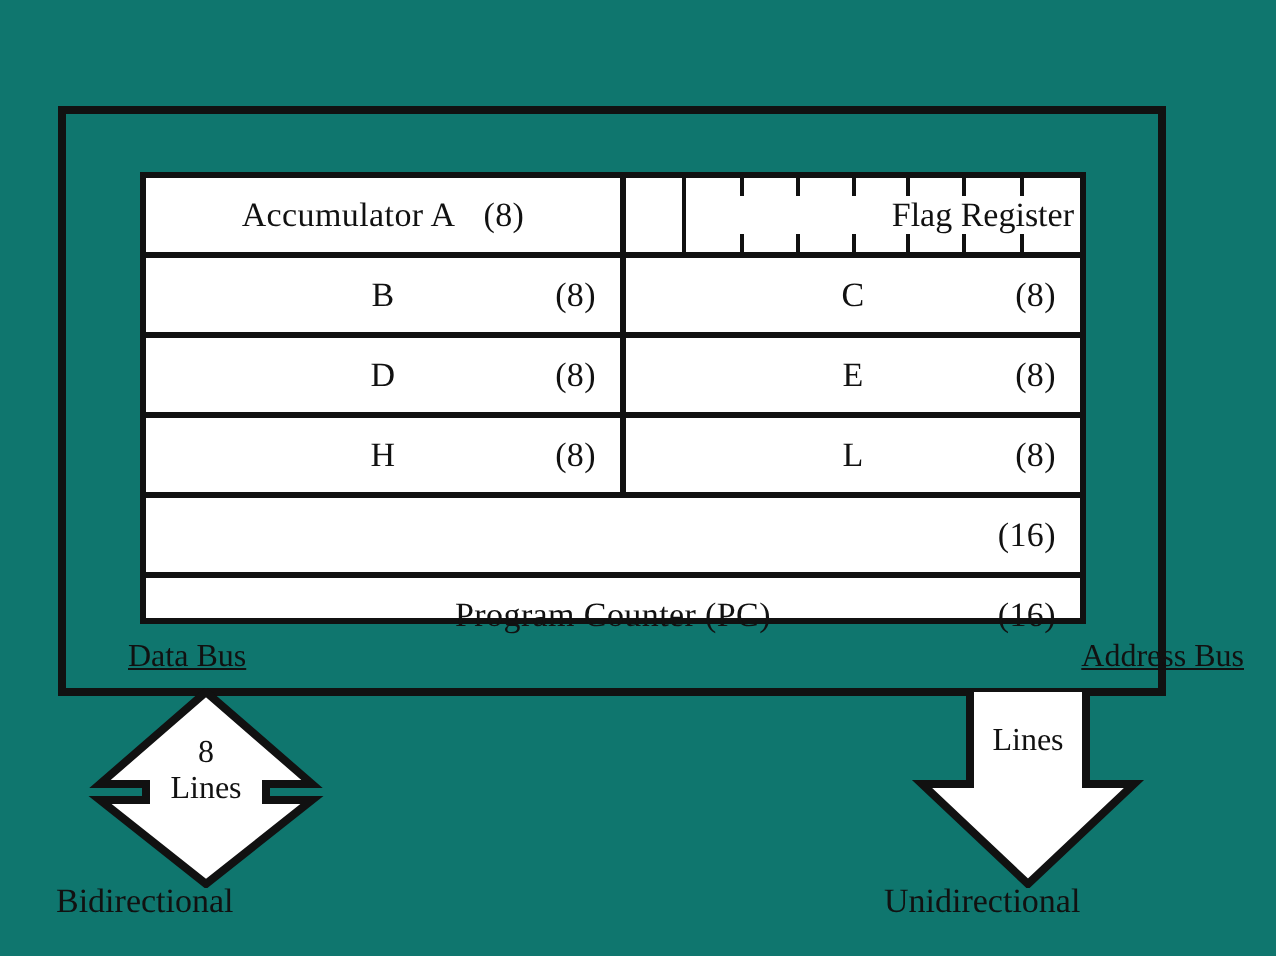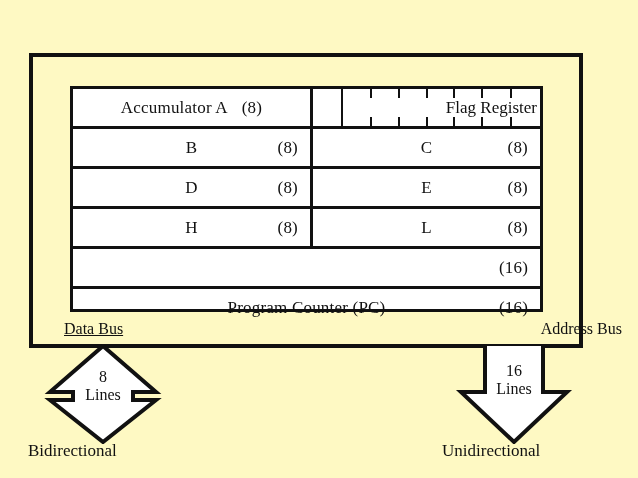--- a/index.html
+++ b/index.html
@@ -9,21 +9,21 @@
     background: #ffffff;
   }
   body {
     font-family: "Liberation Serif", "DejaVu Serif", serif;
     color: #111111;
   }
   #canvas {
     position: relative;
     width: 638px;
     height: 478px;
-    background: #fef9c3;
+    background: #0f766e;
     overflow: hidden;
   }
 
   
   #cpu-box {
     position: absolute;
     left: 29px;
     top: 53px;
     width: 554px;
     height: 295px;
@@ -146,21 +146,21 @@
     padding: 0 3px;
   }
 
   
   .bus-label {
     position: absolute;
     font-size: 16px;
     white-space: nowrap;
   }
   #data-bus-label    { left: 64px;  top: 320px; text-decoration: underline; }
-  #address-bus-label { right: 16px; top: 320px; }
+  #address-bus-label { right: 16px; top: 320px; text-decoration: underline; }
 
   
   .arrow {
     position: absolute;
   }
   #data-bus-arrow    { left: 44px;  top: 344px; }
   #address-bus-arrow { left: 453px; top: 344px; }
 
   .arrow-text {
     position: absolute;
@@ -284,21 +284,20 @@
   </svg>
   <div class="arrow-text" id="data-bus-lines">
     <div>8</div>
     <div>Lines</div>
   </div>
 
   <svg class="arrow" id="address-bus-arrow" width="122" height="100" viewBox="0 0 122 100">
     <polygon points="32,0 32,48 8,48 61,98 114,48 90,48 90,0" fill="#ffffff" stroke="#111111" stroke-width="4" stroke-linejoin="miter"></polygon>
   </svg>
   <div class="arrow-text" id="address-bus-lines">
-    <div>16</div>
     <div>Lines</div>
   </div>
 
   <div class="caption" id="bidirectional-caption">Bidirectional</div>
 
   <div class="caption" id="unidirectional-caption">Unidirectional</div>
 
 </div>
 
 </body></html>

